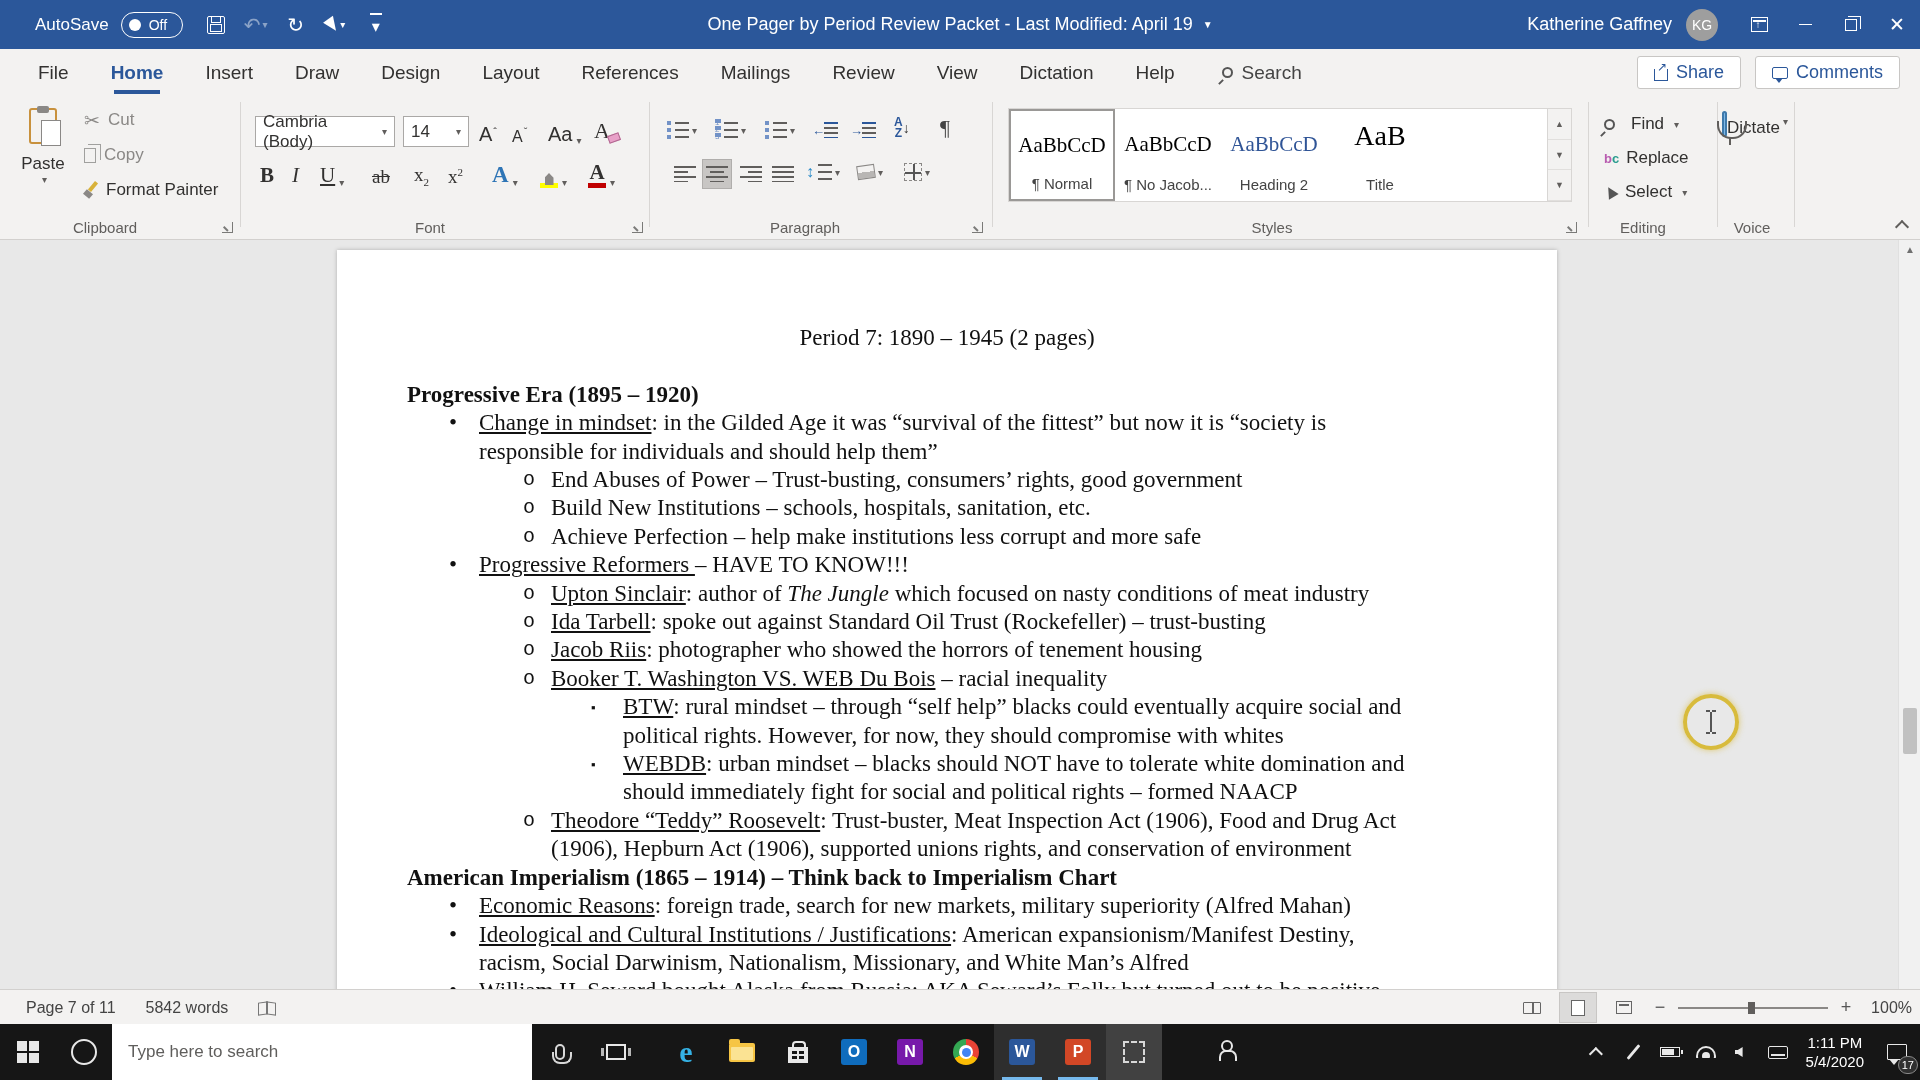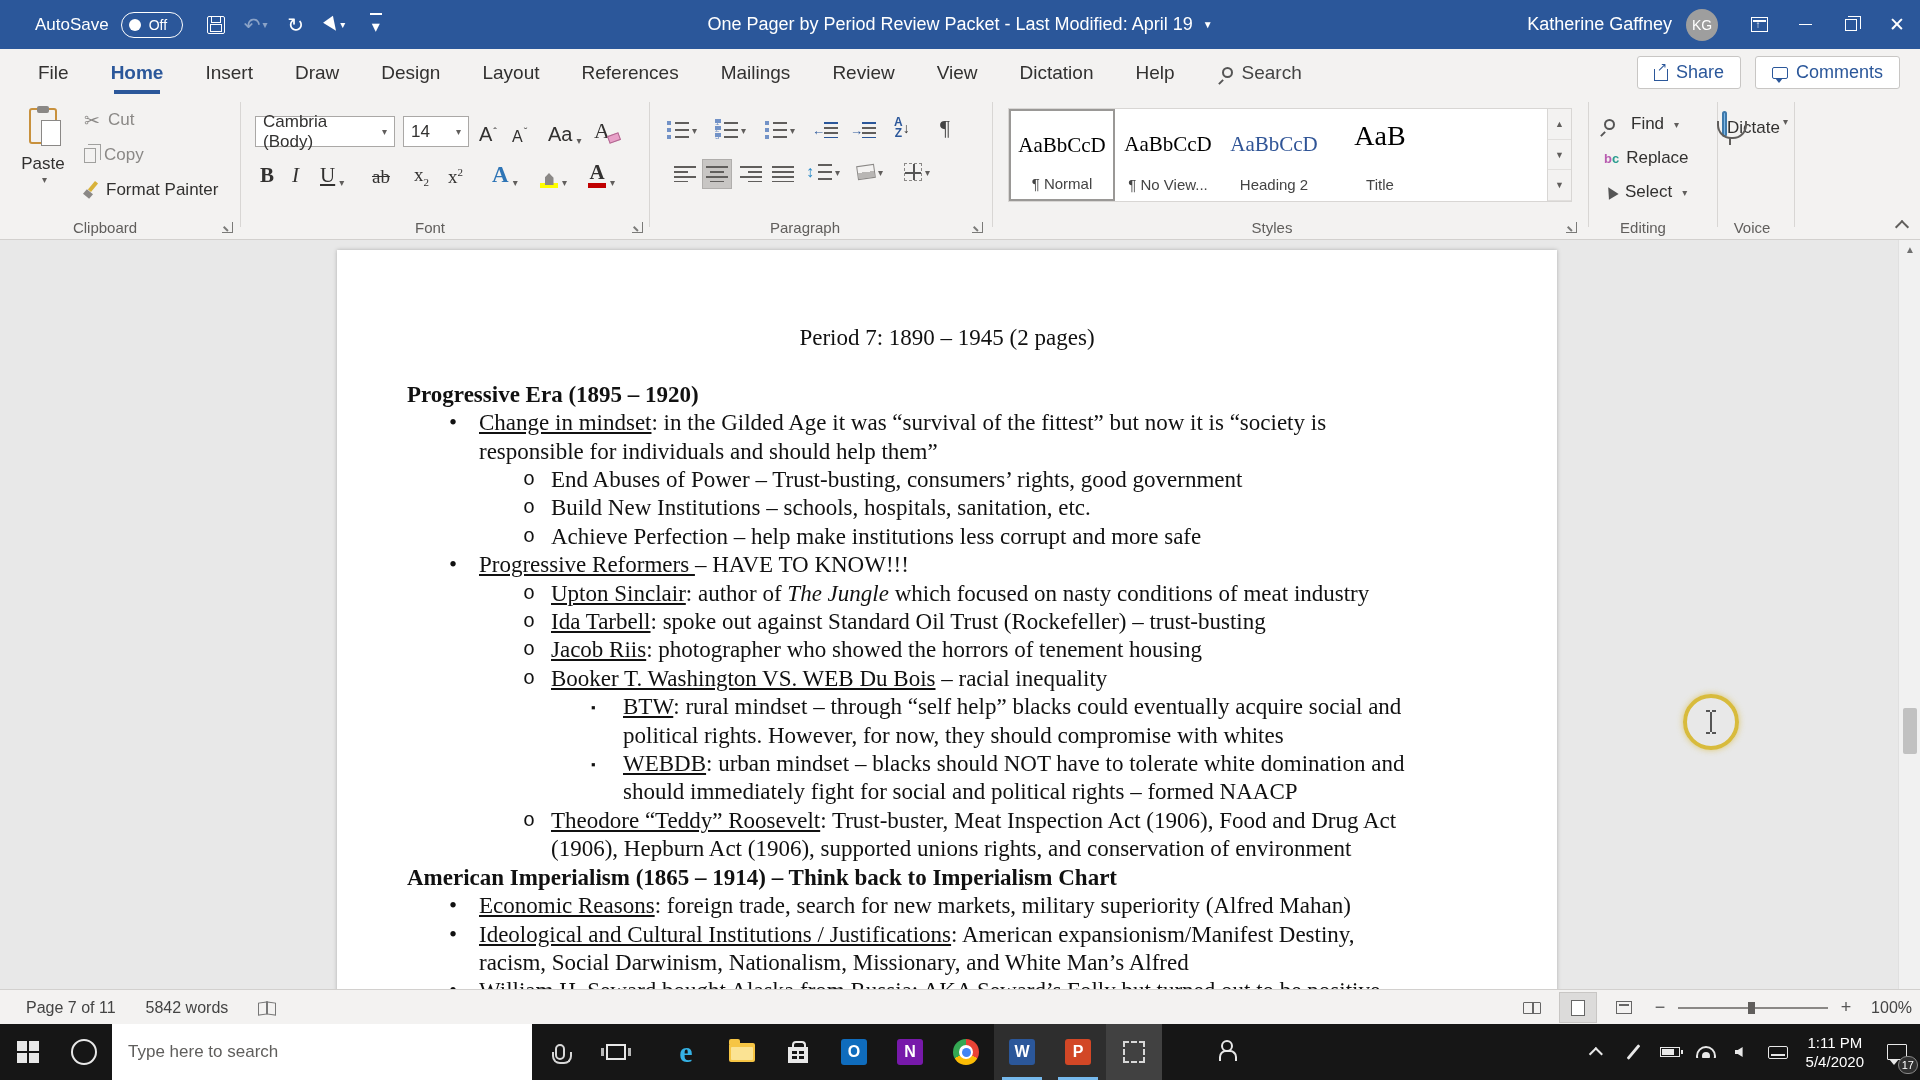--- a/index.html
+++ b/index.html
@@ -477,21 +477,21 @@
     <span class="glabel" style="left:805px">Paragraph</span>
     <div class="gsep" style="left:992px"></div>
 
     <div class="styles-gallery">
       <div class="style-item selected">
         <span class="style-preview">AaBbCcD</span>
         <span class="style-name">¶ Normal</span>
       </div>
       <div class="style-item">
         <span class="style-preview">AaBbCcD</span>
-        <span class="style-name">¶ No View...</span>
+        <span class="style-name">¶ No Jacob...</span>
       </div>
       <div class="style-item">
         <span class="style-preview head">AaBbCcD</span>
         <span class="style-name">Heading 2</span>
       </div>
       <div class="style-item">
         <span class="style-preview title-p">AaB</span>
         <span class="style-name">Title</span>
       </div>
     </div>

